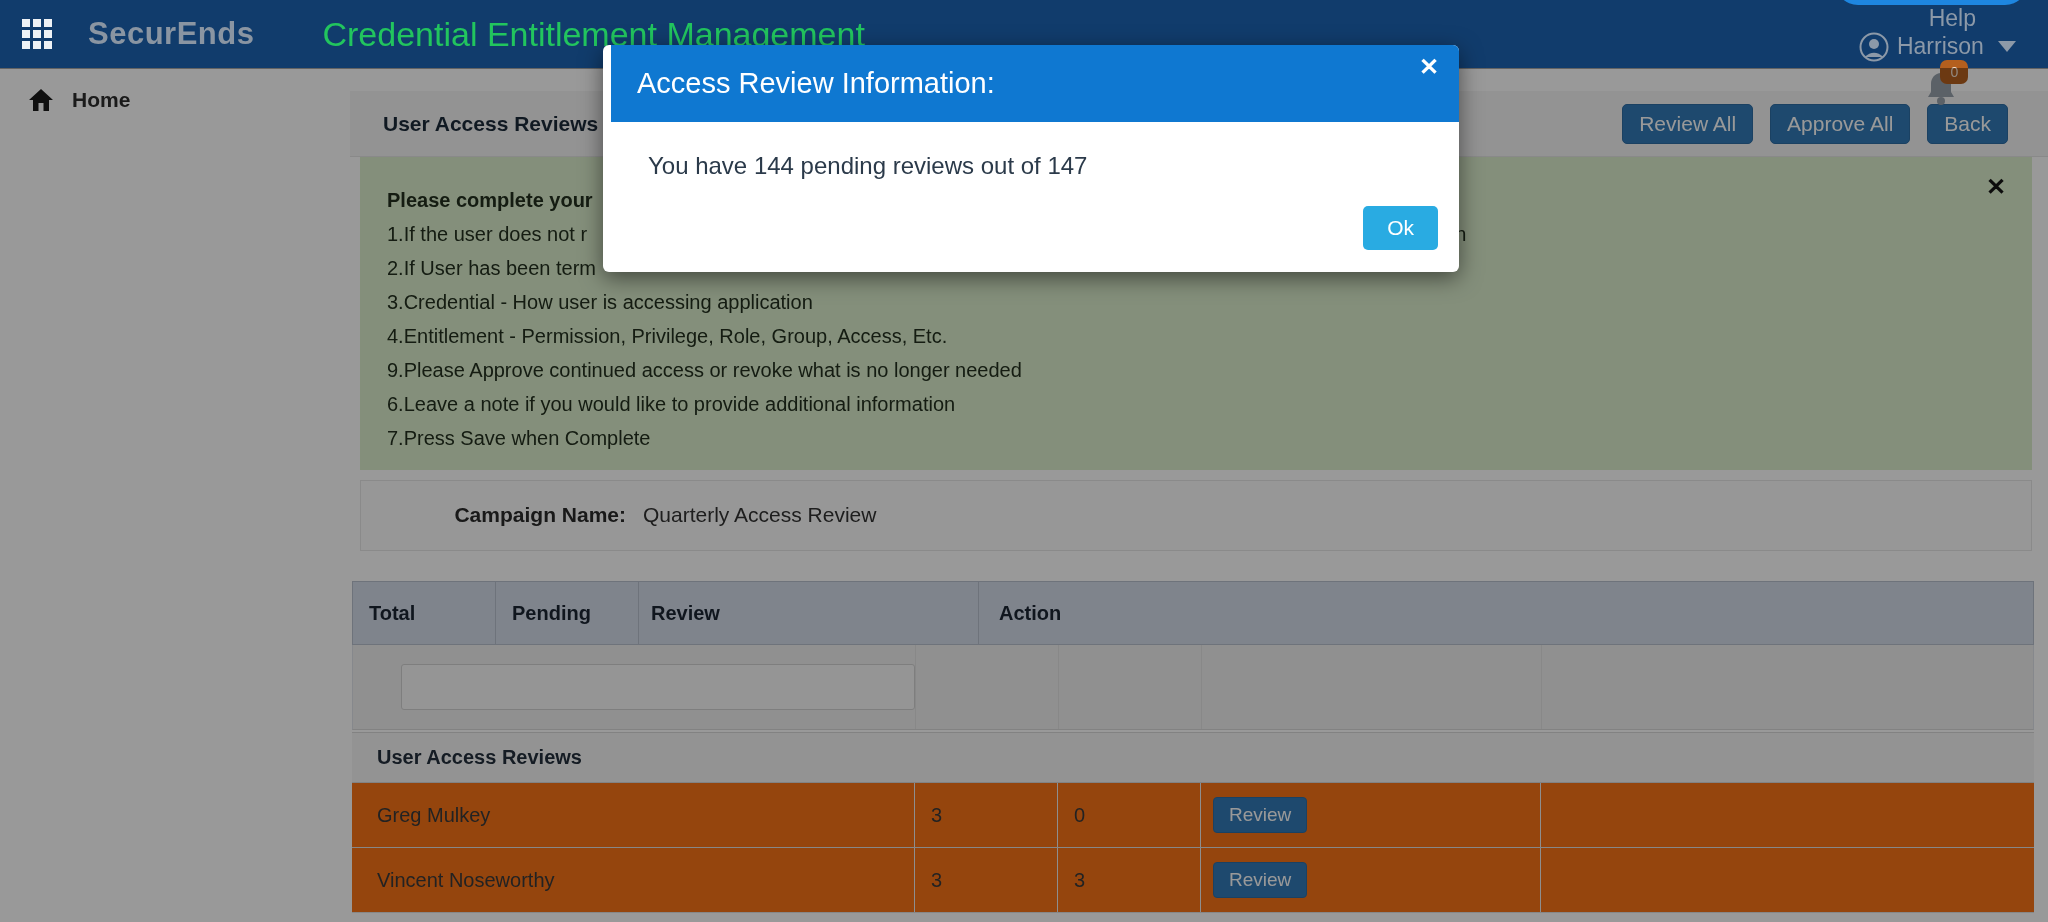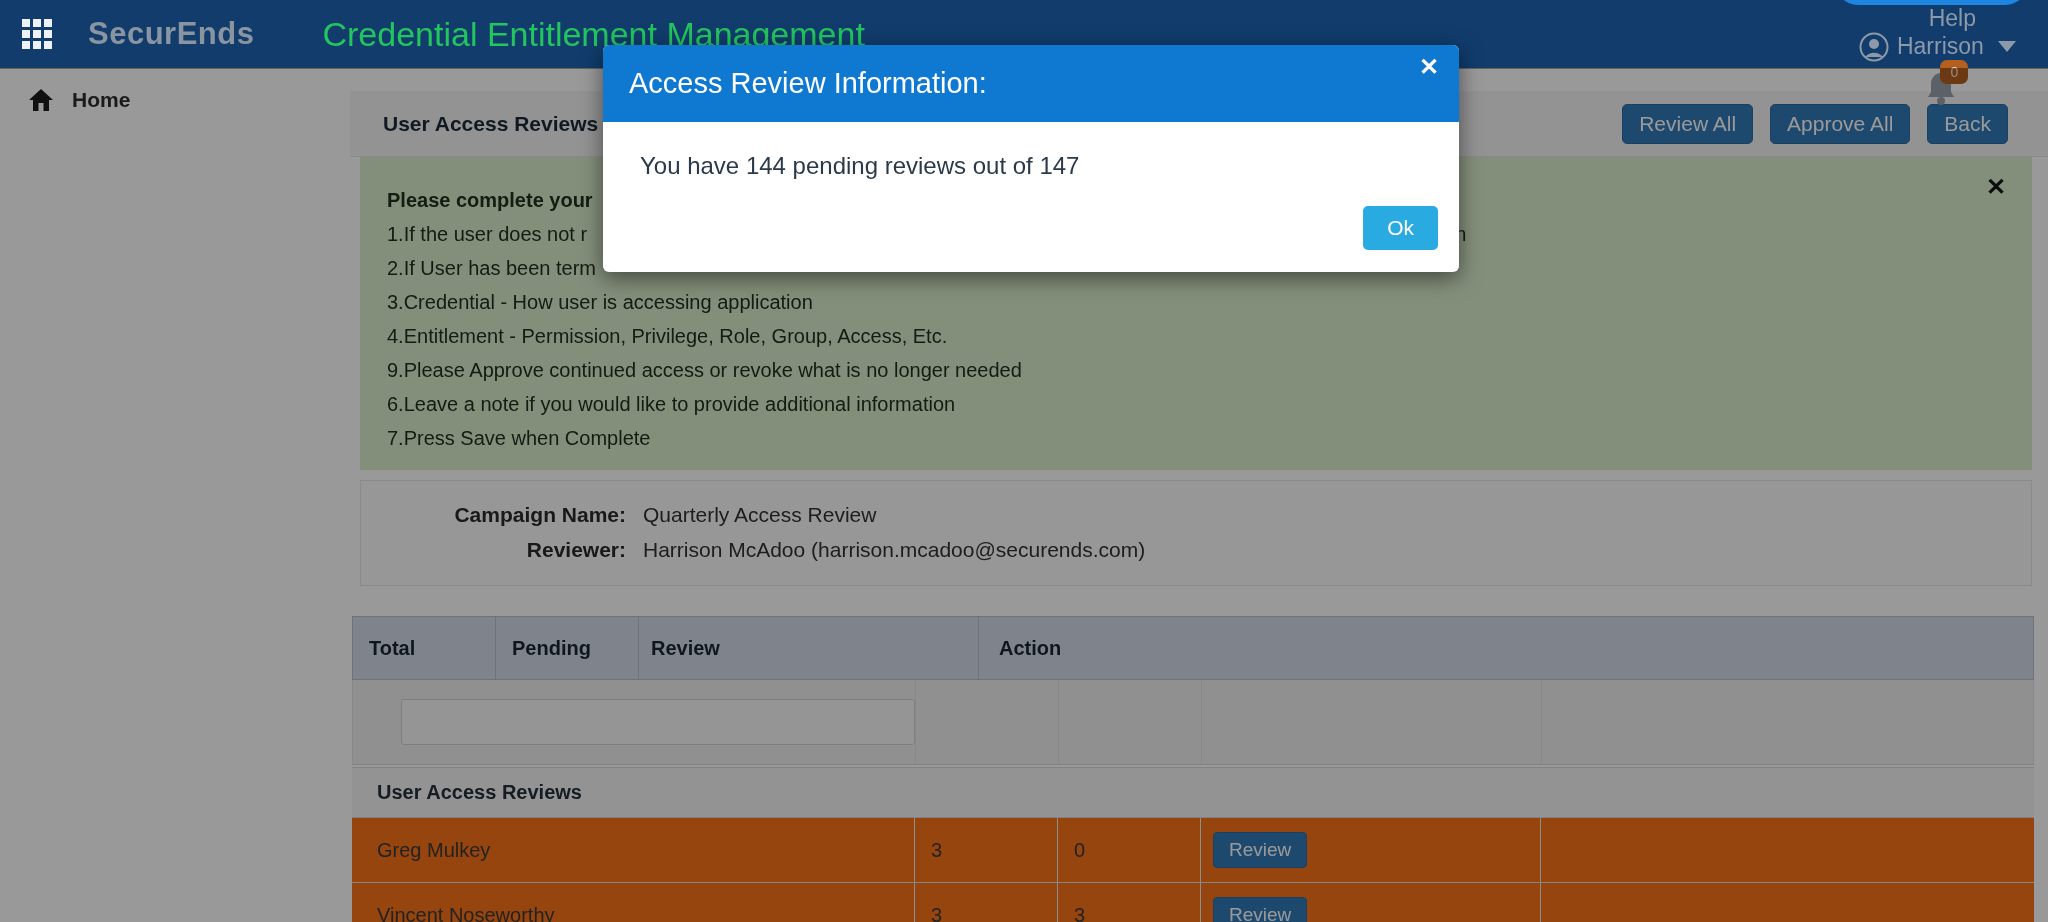--- a/index.html
+++ b/index.html
@@ -86,21 +86,21 @@
   .t-row .cell { display:flex; align-items:center; border-right:1px solid #ededed; }
   .t-row .cell:last-child { border-right:none; }
   .btn-review { background:#337ab7; border:1px solid #2e6da4; color:#fff; font-size:19px;
                 border-radius:4px; padding:6px 15px; cursor:pointer; font-family:inherit; }
 
   
   .backdrop { position:absolute; top:68px; left:0; width:2048px; height:854px;
               background:rgba(0,0,0,0.40); z-index:70; }
   .modal { position:absolute; top:45px; left:603px; width:856px; height:227px; z-index:100;
            background:#fff; border-radius:6px; box-shadow:0 6px 22px rgba(0,0,0,.5);
-           overflow:hidden; }
+           overflow:hidden;padding-left:8px; }
   .modal-head { background:#0f78d1; height:77px; display:flex; align-items:center;
                 position:relative; }
   .modal-title { color:#fff; font-size:29px; font-weight:400; margin-left:26px; }
   .modal-close { position:absolute; top:10px; right:20px; color:#fff; font-size:24px;
                  font-weight:bold; cursor:pointer; line-height:1; }
   .modal-body { position:relative; height:150px; }
   .modal-msg { position:absolute; top:30px; left:37px; font-size:24px; color:#2b3a4a; }
   .btn-ok { position:absolute; right:21px; bottom:22px; background:#29abe2; border:none;
             color:#fff; font-size:21px; border-radius:5px; padding:10px 24px; cursor:pointer;
             font-family:inherit; }
@@ -175,24 +175,20 @@
       <div class="alert-line"><span>9.Please Approve continued access or revoke what is no longer needed</span></div>
       <div class="alert-line"><span>6.Leave a note if you would like to provide additional information</span></div>
       <div class="alert-line"><span>7.Press Save when Complete</span></div>
     </div>
 
     <div class="campaign">
       <div class="c-row">
         <div class="c-label">Campaign Name:</div>
         <div class="c-value">Quarterly Access Review</div>
       </div>
-      <div class="c-row">
-        <div class="c-label">Reviewer:</div>
-        <div class="c-value">Harrison McAdoo (harrison.mcadoo@securends.com)</div>
-      </div>
     </div>
 
     <div class="tbl">
       <div class="t-head">
         <div class="cell col-total">Total</div>
         <div class="cell col-pending">Pending</div>
         <div class="cell col-review">Review</div>
         <div class="cell col-action">Action</div>
       </div>
       <div class="t-filter">

